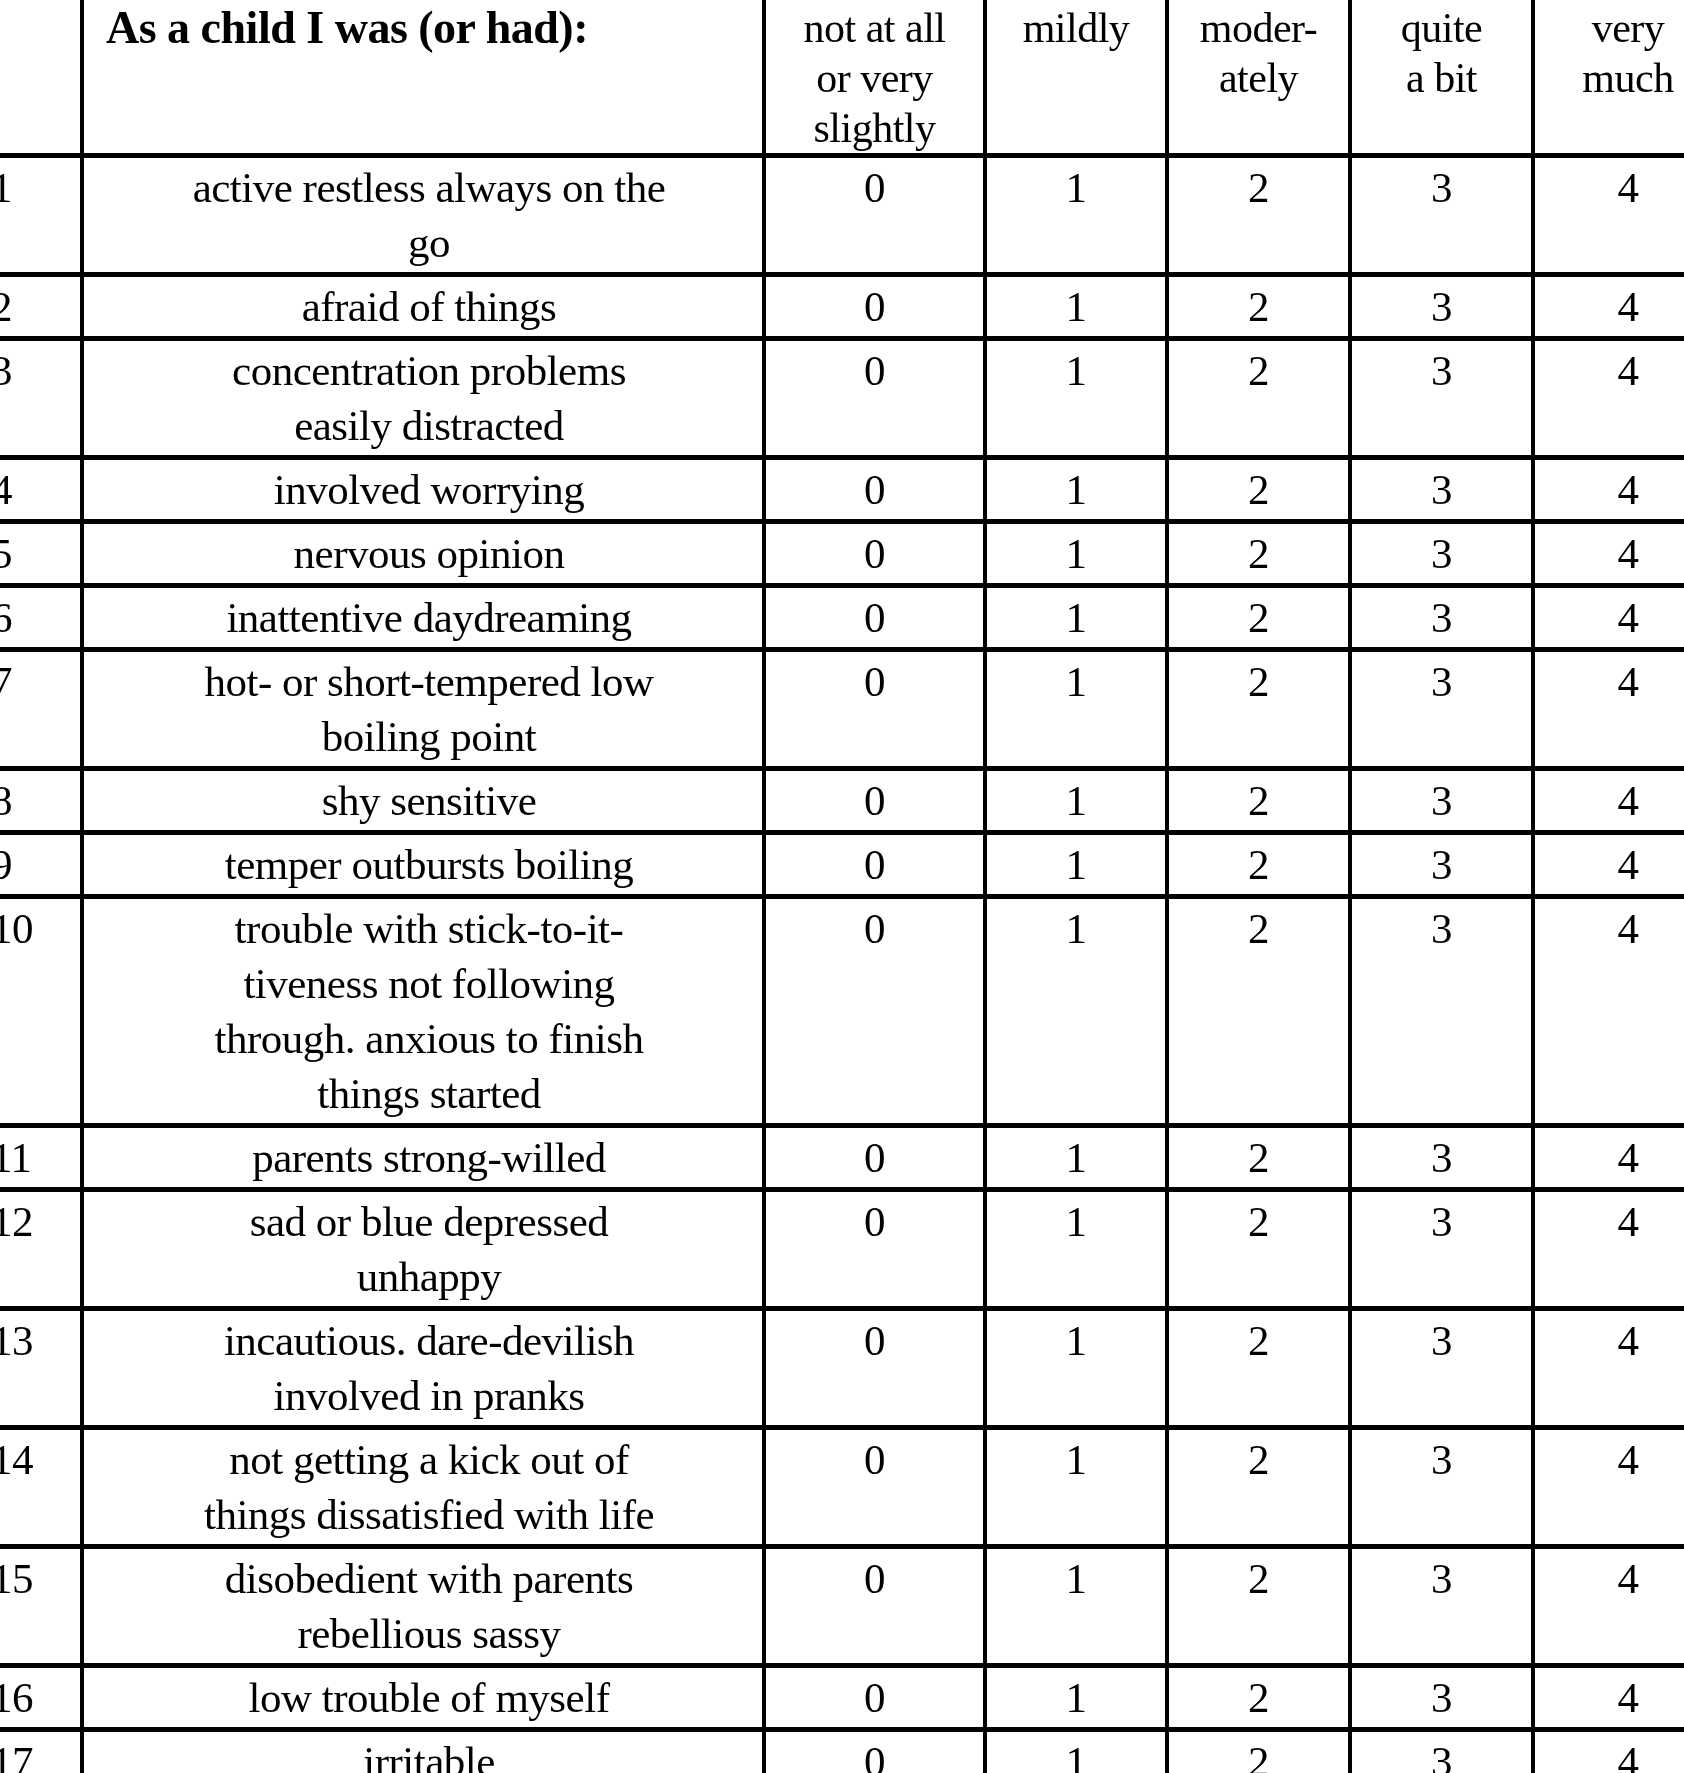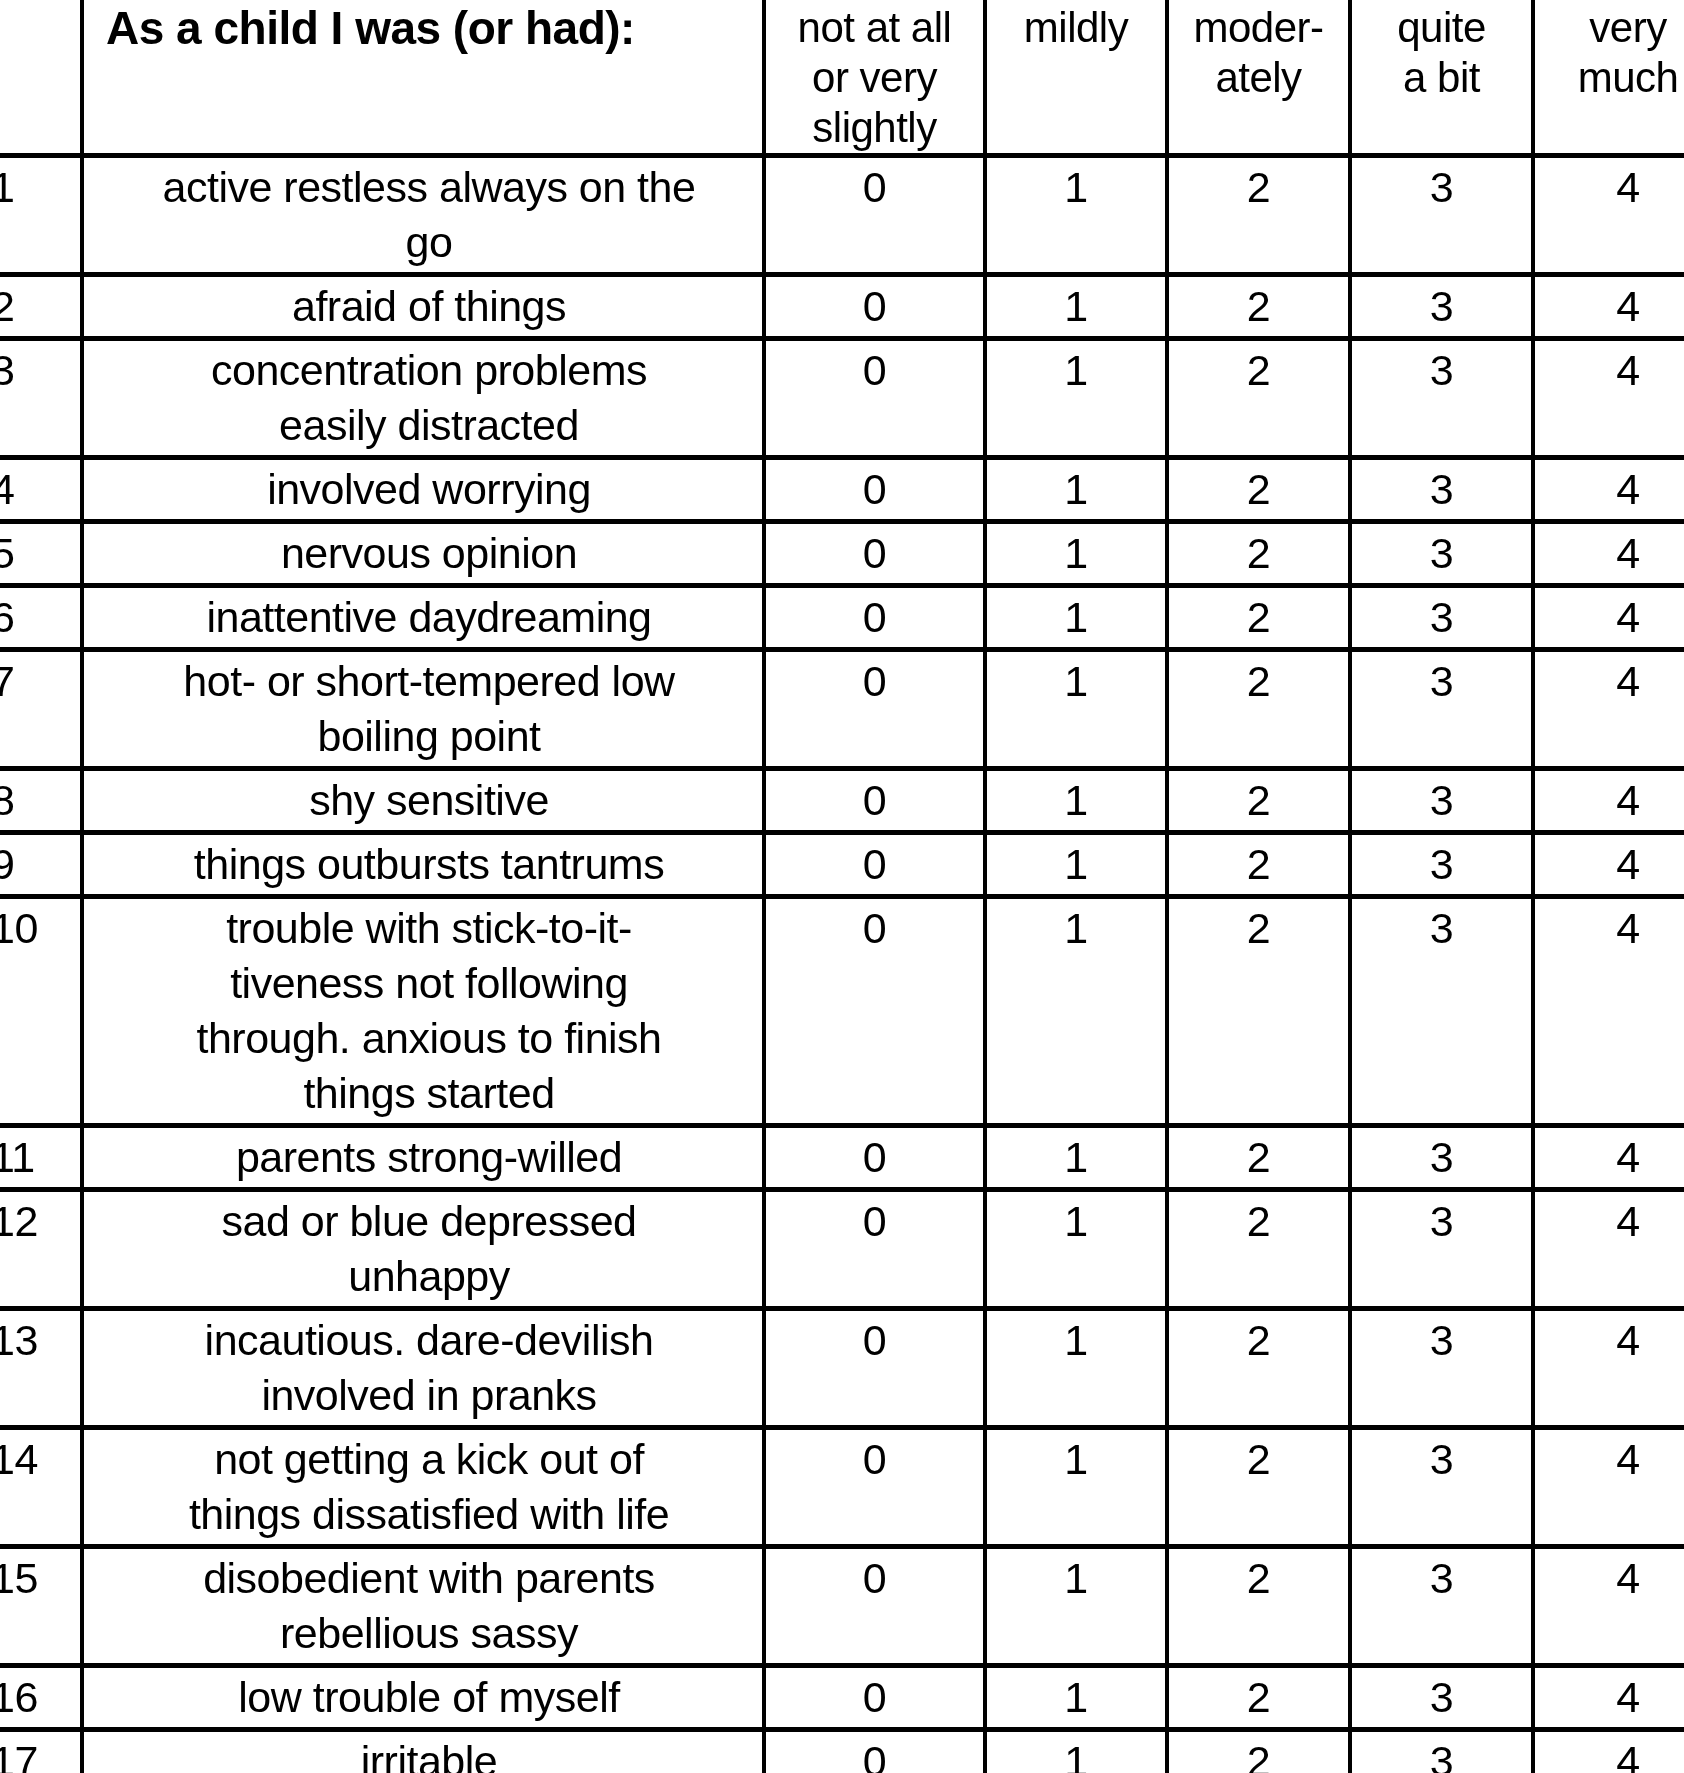--- a/index.html
+++ b/index.html
@@ -2,21 +2,21 @@
 <html><head>
 <meta charset="utf-8">
 <style>
   html, body { margin: 0; padding: 0; background: #ffffff; }
   .viewport {
     position: relative;
     width: 1684px;
     height: 1773px;
     overflow: hidden;
     background: #14b8a6;
-    font-family: Liberation Sans, sans-serif;
+    font-family: Liberation Serif, serif;
     color: #000000;
   }
   table.wurs {
     border-collapse: collapse;
     table-layout: fixed;
     width: 1749px;
     margin-left: -28px;
     margin-top: -6px;
     background: #ffffff;
   }
@@ -174,21 +174,21 @@
         <td class="num-cell">8</td>
         <td class="desc-cell">shy sensitive</td>
         <td class="val-cell">0</td>
         <td class="val-cell">1</td>
         <td class="val-cell">2</td>
         <td class="val-cell">3</td>
         <td class="val-cell">4</td>
       </tr>
       <tr>
         <td class="num-cell">9</td>
-        <td class="desc-cell">things outbursts tantrums</td>
+        <td class="desc-cell">temper outbursts boiling</td>
         <td class="val-cell">0</td>
         <td class="val-cell">1</td>
         <td class="val-cell">2</td>
         <td class="val-cell">3</td>
         <td class="val-cell">4</td>
       </tr>
       <tr>
         <td class="num-cell">10</td>
         <td class="desc-cell">trouble with stick-to-it-
 tiveness not following

